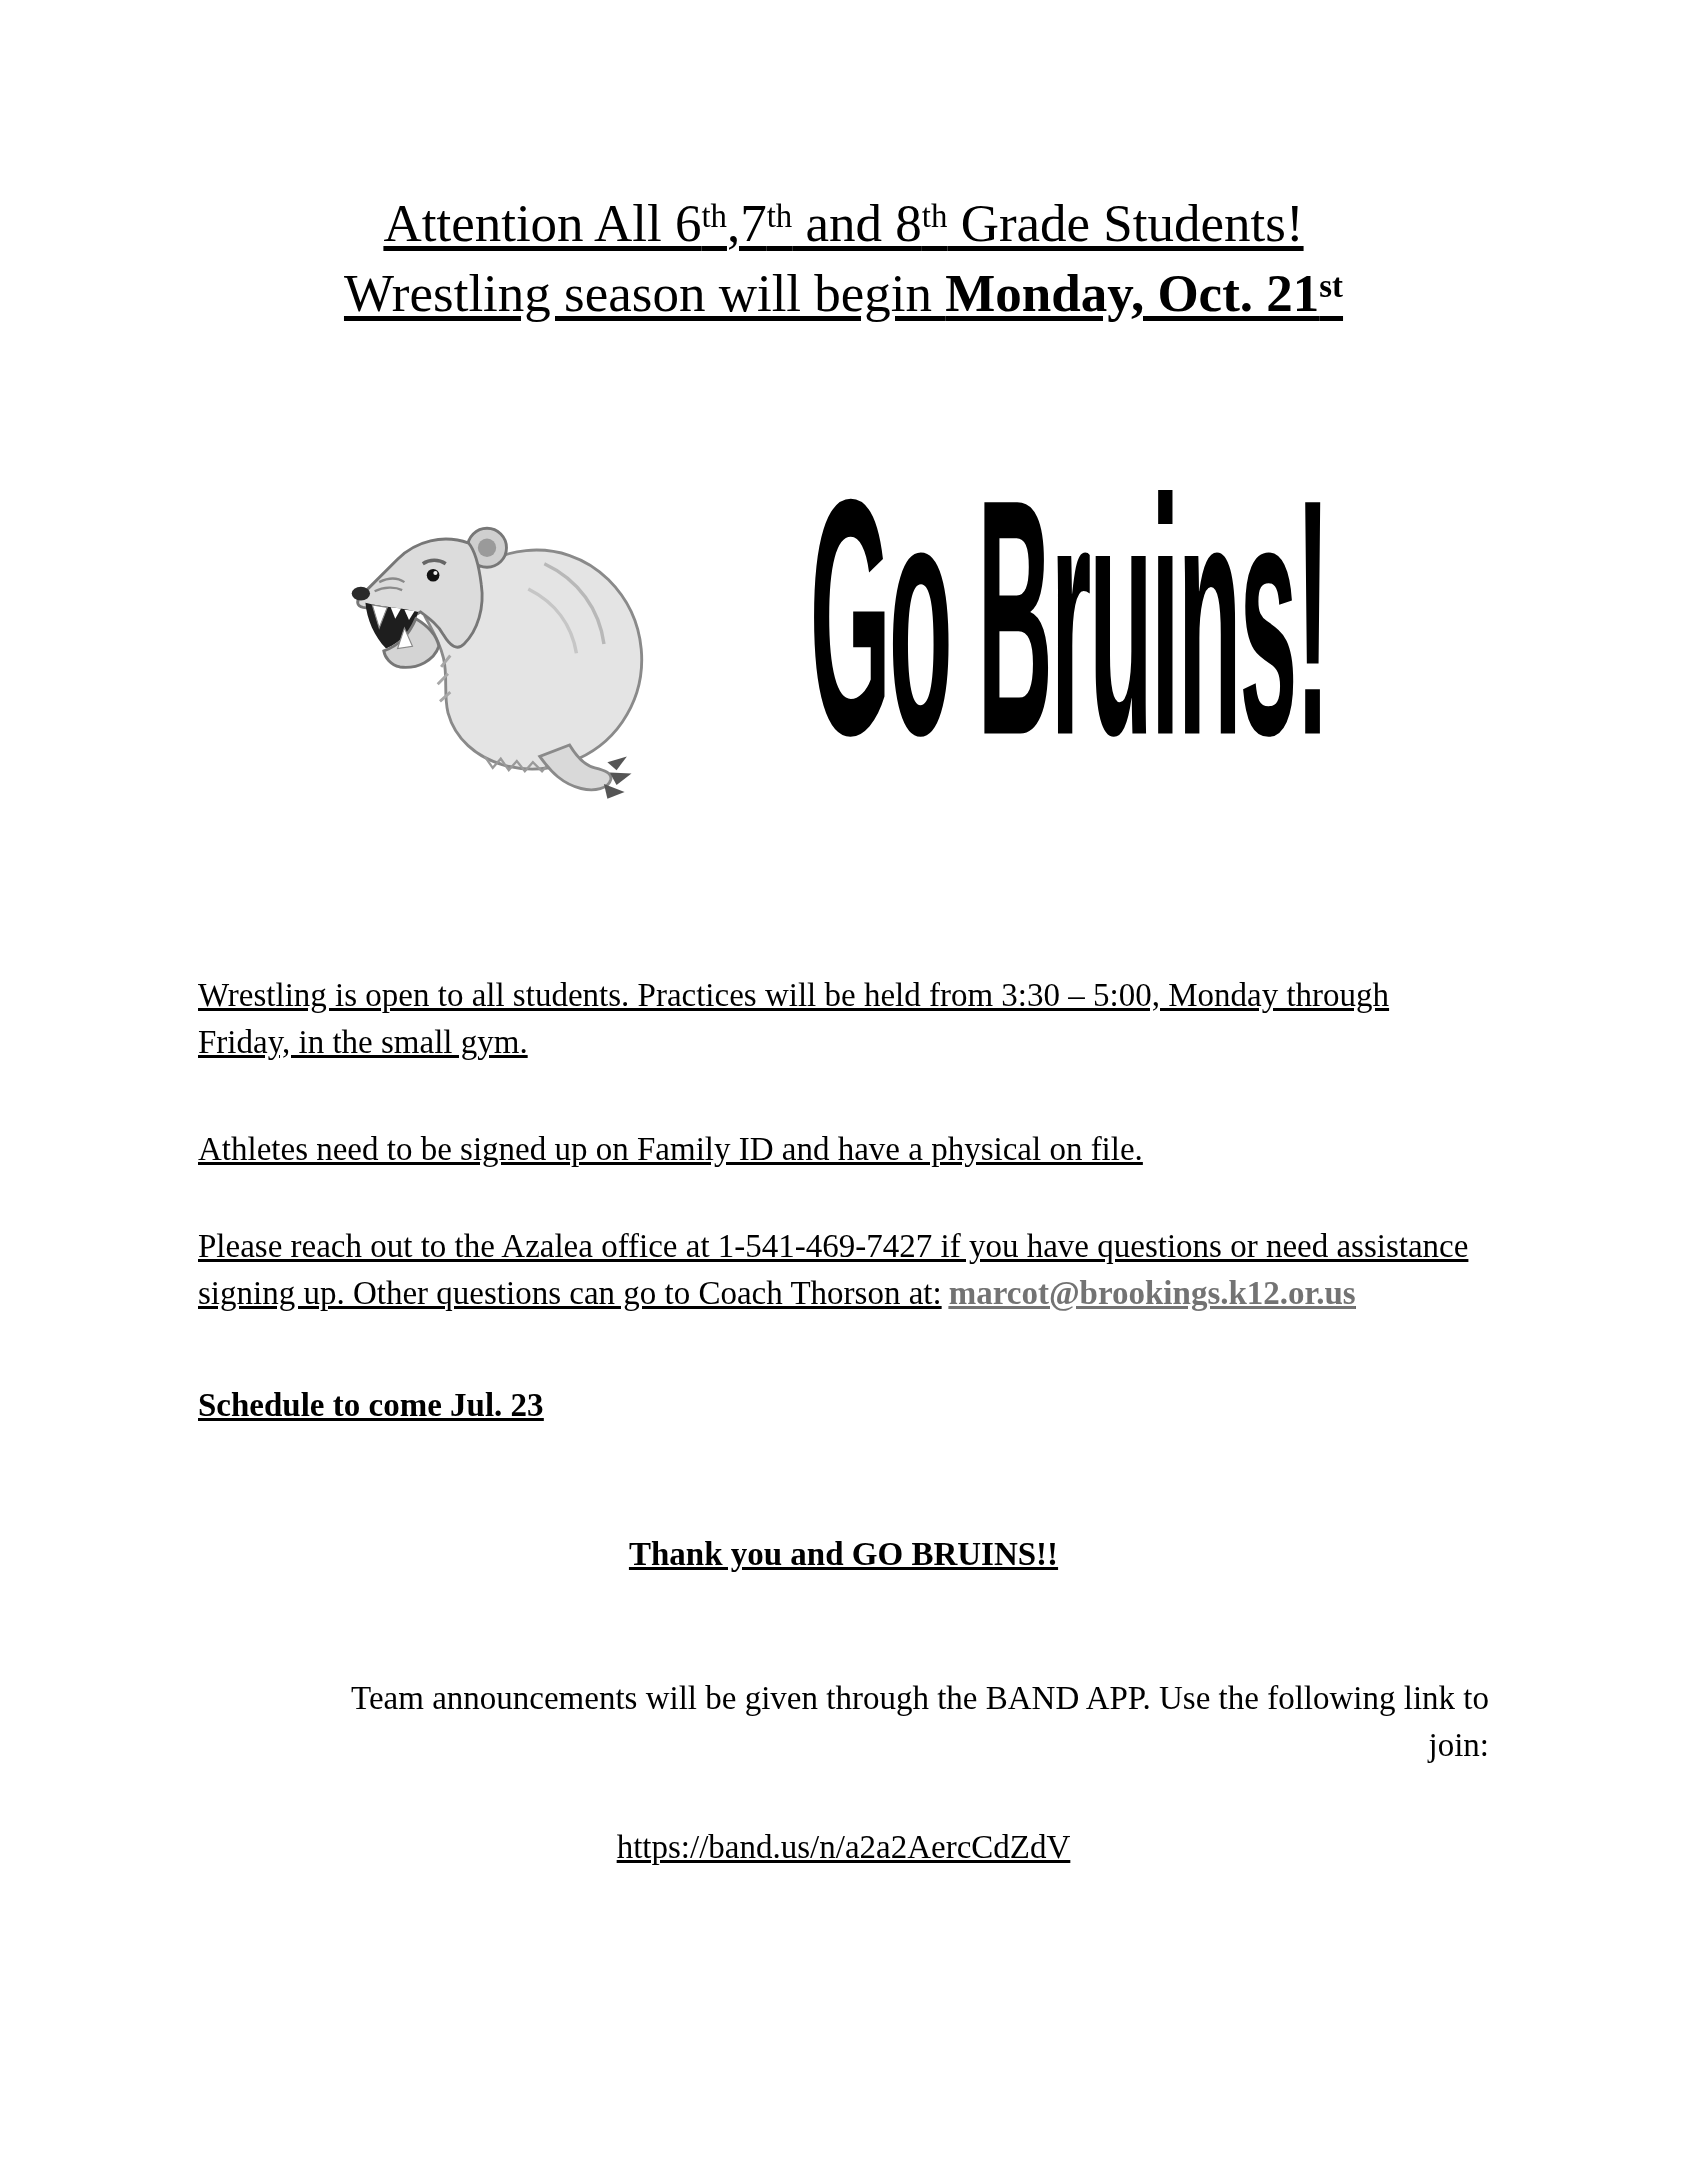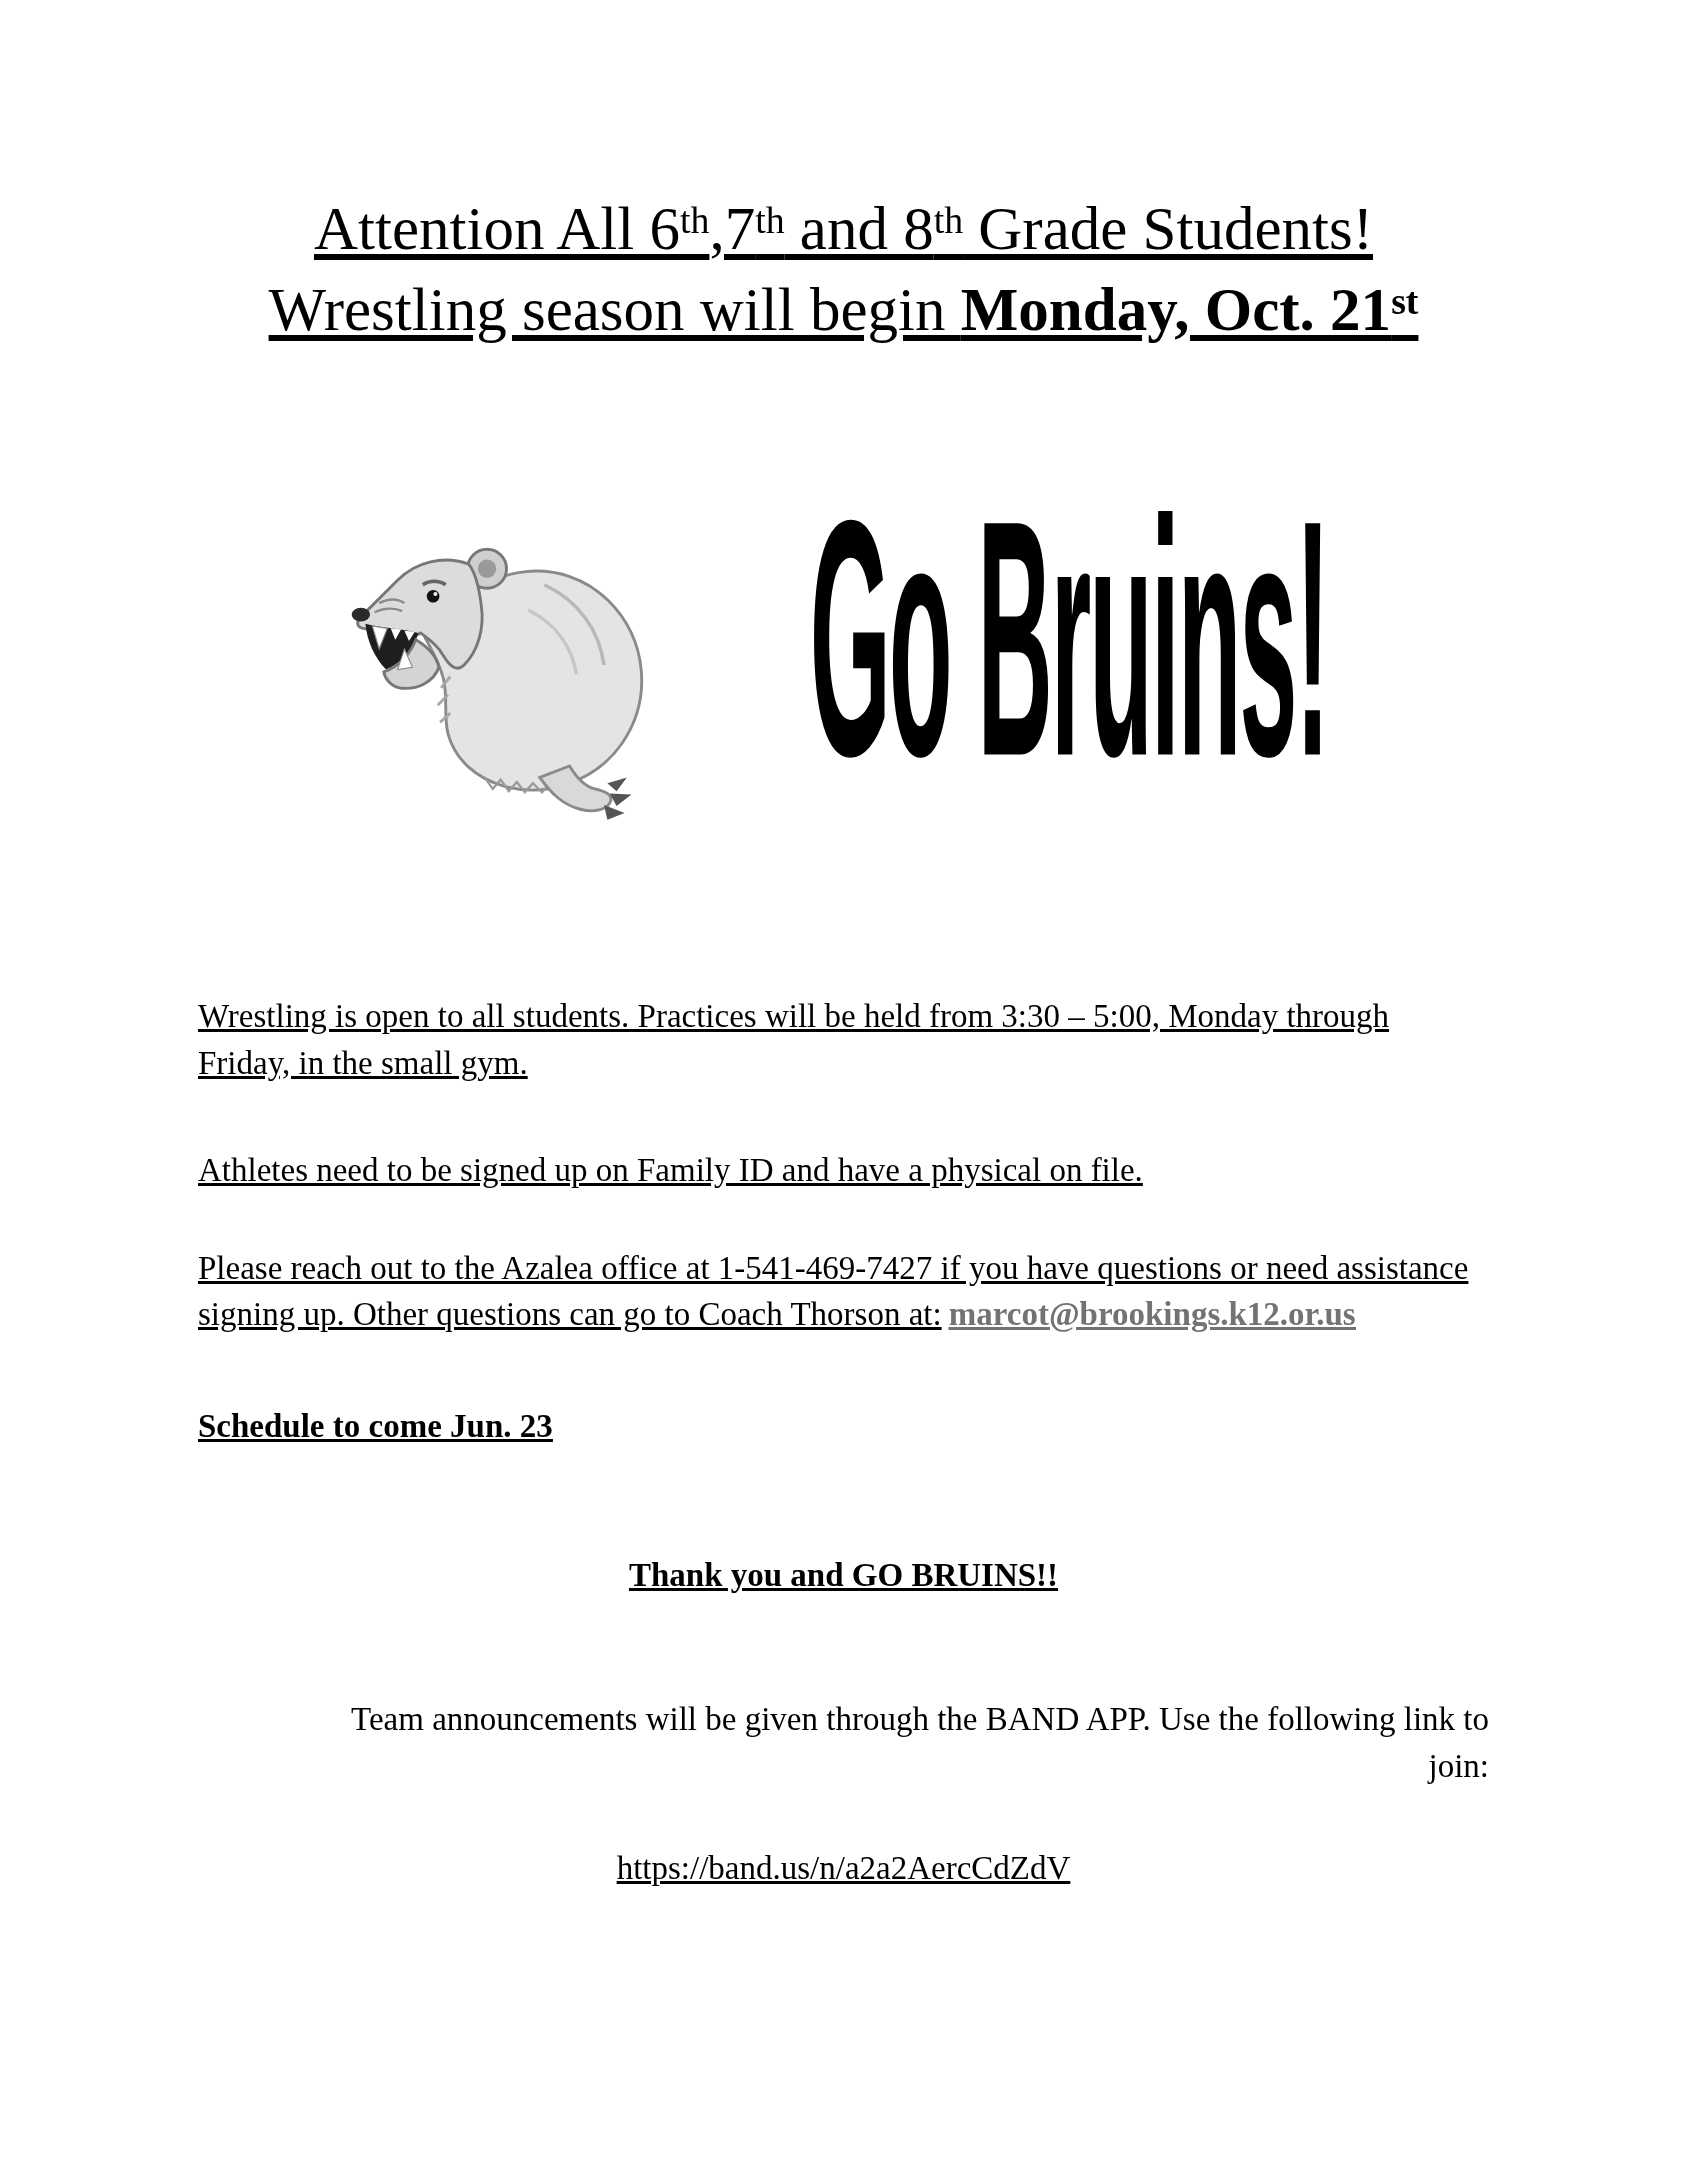--- a/index.html
+++ b/index.html
@@ -9,21 +9,21 @@
     height: 2183px;
     box-sizing: border-box;
     padding: 189px 198px 0 198px;
     background: #ffffff;
     color: #000000;
     font-family: "Liberation Serif", serif;
   }
   
   .title-block { text-align: center; }
   .title-line {
-    font-size: 61px;
+    font-size: 53px;
     line-height: 1.32;
     text-decoration: underline;
     text-underline-offset: 5.1px;
   }
   .title-line sup {
     font-size: 0.62em;
     vertical-align: baseline;
     position: relative;
     top: -0.42em;
     line-height: 0;
@@ -114,20 +114,20 @@
 
     <svg class="slogan-svg" width="551" height="278" viewBox="-4 36 792 124" preserveAspectRatio="none">
       <text x="0" y="150" font-family="Liberation Sans, sans-serif" font-size="150" font-weight="bold" letter-spacing="-3" fill="#000000">Go Bruins!</text>
     </svg>
   </section>
 
   <section class="content">
     <p class="para-1">Wrestling is open to all students. Practices will be held from 3:30 – 5:00, Monday through Friday, in the small gym.</p>
     <p class="para-2">Athletes need to be signed up on Family ID and have a physical on file.</p>
     <p class="para-3"><span>Please reach out to the Azalea office at 1-541-469-7427 if you have questions or need assistance signing up. Other questions can go to Coach Thorson at:</span><a class="email-link">marcot@brookings.k12.or.us</a></p>
-    <p class="schedule-note">Schedule to come Jun. 23</p>
+    <p class="schedule-note">Schedule to come Jul. 23</p>
     <p class="thanks-line">Thank you and GO BRUINS!!</p>
     <p class="band-announcement"><span class="inner">Team announcements will be given through the BAND APP. Use the following link to join:</span></p>
     <p class="band-link">https://band.us/n/a2a2AercCdZdV</p>
   </section>
 
 </div>
 
 
 </body></html>

